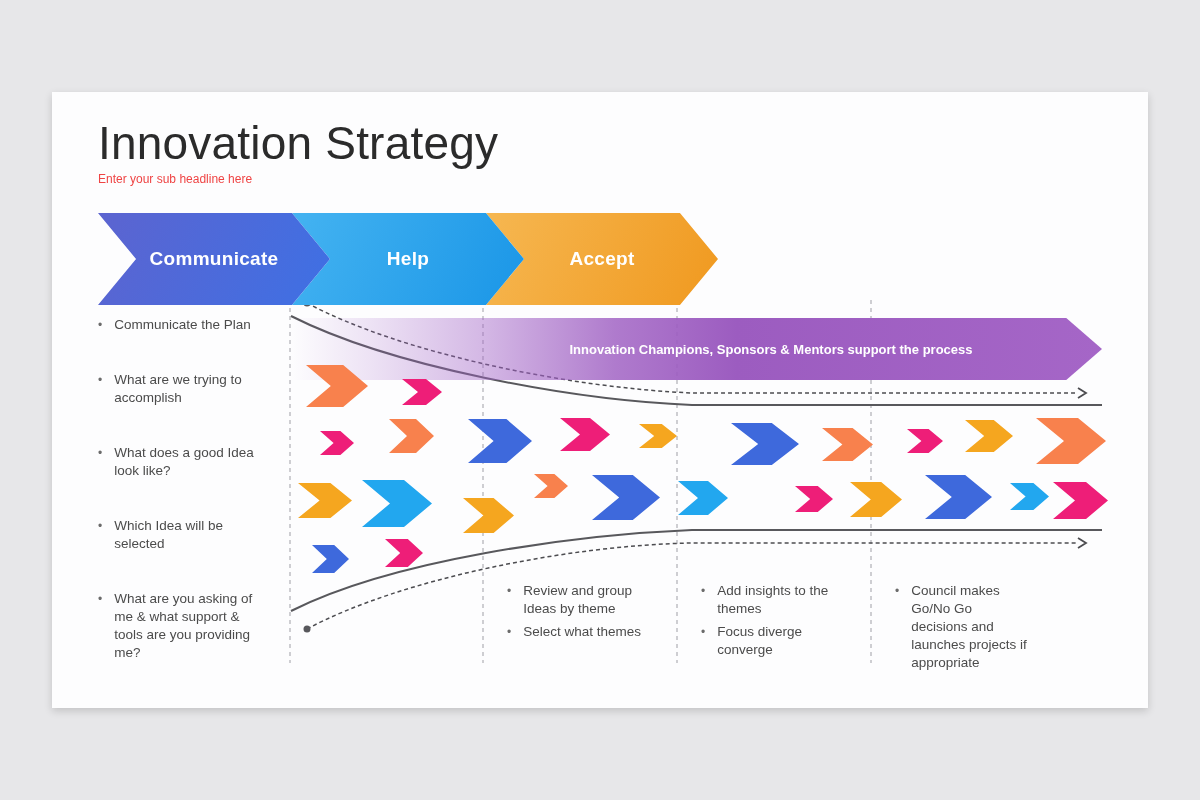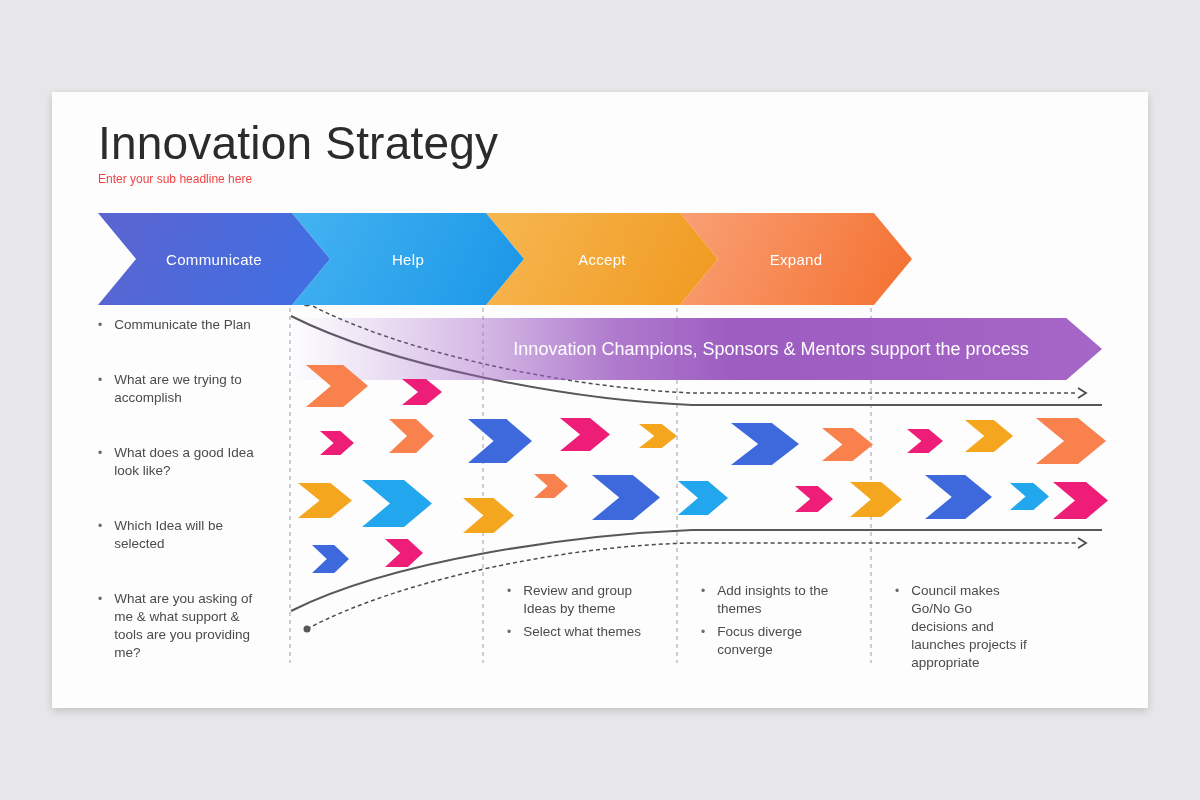--- a/index.html
+++ b/index.html
@@ -21,42 +21,42 @@
     font-size:12px;color:#ef4444;
   }
   
   .stage-row{position:absolute;left:46px;top:121px;width:1010px;height:92px;z-index:10;}
   .stage-chevron{
     position:absolute;top:0;width:232px;height:92px;
     clip-path:polygon(0 0,83.6% 0,100% 50%,83.6% 100%,0 100%,16.4% 50%);
     display:flex;align-items:center;justify-content:center;
     filter:drop-shadow(3px 0 0 #fdfdfe);
   }
-  .stage-label{color:#fff;font-weight:normal;font-size:15px;letter-spacing:0.3px;}
+  .stage-label{color:#fff;font-weight:bold;font-size:19px;letter-spacing:0.3px;}
   
   .funnel-svg{position:absolute;left:0;top:0;z-index:1;}
   .vline{stroke:#b6b6bb;stroke-width:1.3;stroke-dasharray:4 4;fill:none;}
   .curve-solid{stroke:#58585c;stroke-width:2;fill:none;}
   .curve-dashed{stroke:#4c4c50;stroke-width:1.5;fill:none;stroke-dasharray:4 3;}
   .arrow-head{stroke:#4c4c50;stroke-width:1.8;fill:none;}
   .curve-dot{fill:#58585c;}
   
   .support-banner{
     position:absolute;left:238px;top:226px;width:812px;height:62px;z-index:2;
     clip-path:polygon(0 0,95.6% 0,100% 50%,95.6% 100%,0 100%);
     background:linear-gradient(90deg,
       rgba(164,104,201,0) 0%,
       rgba(164,104,201,0.18) 10%,
       rgba(161,98,198,0.45) 24%,
       rgba(158,94,194,0.82) 40%,
       #9c5cc0 55%, #a566c7 100%);
     display:flex;align-items:center;justify-content:center;
     box-sizing:border-box;padding-left:200px;padding-right:50px;
   }
-  .support-label{color:#fff;font-weight:normal;font-size:18px;}
+  .support-label{color:#fff;font-weight:bold;font-size:13px;}
   
   .funnel-arrows{position:absolute;left:0;top:0;width:1096px;height:616px;z-index:3;pointer-events:none;}
   .mini-arrow{
     position:absolute;
     clip-path:polygon(0 0,60% 0,100% 50%,60% 100%,0 100%,40% 50%);
   }
   
   .left-notes{
     position:absolute;left:46px;top:224px;width:168px;
     display:flex;flex-direction:column;gap:37px;z-index:4;
@@ -99,23 +99,20 @@
 
   <div class="stage-row">
       <div class="stage-chevron" style="left: 0px; z-index: 10; background: linear-gradient(115deg, rgb(92, 100, 208), rgb(62, 112, 228));">
         <span class="stage-label">Communicate</span>
       </div>
       <div class="stage-chevron" style="left: 194px; z-index: 9; background: linear-gradient(115deg, rgb(68, 179, 241), rgb(26, 150, 231));">
         <span class="stage-label">Help</span>
       </div>
       <div class="stage-chevron" style="left: 388px; z-index: 8; background: linear-gradient(115deg, rgb(246, 183, 81), rgb(240, 153, 31));">
         <span class="stage-label">Accept</span>
-      </div>
-      <div class="stage-chevron" style="left: 582px; z-index: 7; background: linear-gradient(115deg, rgb(249, 160, 117), rgb(244, 112, 47));">
-        <span class="stage-label">Expand</span>
       </div>
     </div>
 
   <div class="funnel-arrows">
       <div class="mini-arrow" style="left: 254px; top: 273px; width: 62px; height: 42px; background: rgb(248, 129, 77);"></div>
       <div class="mini-arrow" style="left: 350px; top: 287px; width: 40px; height: 26px; background: rgb(238, 30, 120);"></div>
       <div class="mini-arrow" style="left: 268px; top: 339px; width: 34px; height: 24px; background: rgb(238, 30, 120);"></div>
       <div class="mini-arrow" style="left: 337px; top: 327px; width: 45px; height: 34px; background: rgb(248, 129, 77);"></div>
       <div class="mini-arrow" style="left: 416px; top: 327px; width: 64px; height: 44px; background: rgb(62, 105, 220);"></div>
       <div class="mini-arrow" style="left: 508px; top: 326px; width: 50px; height: 33px; background: rgb(238, 30, 120);"></div>

